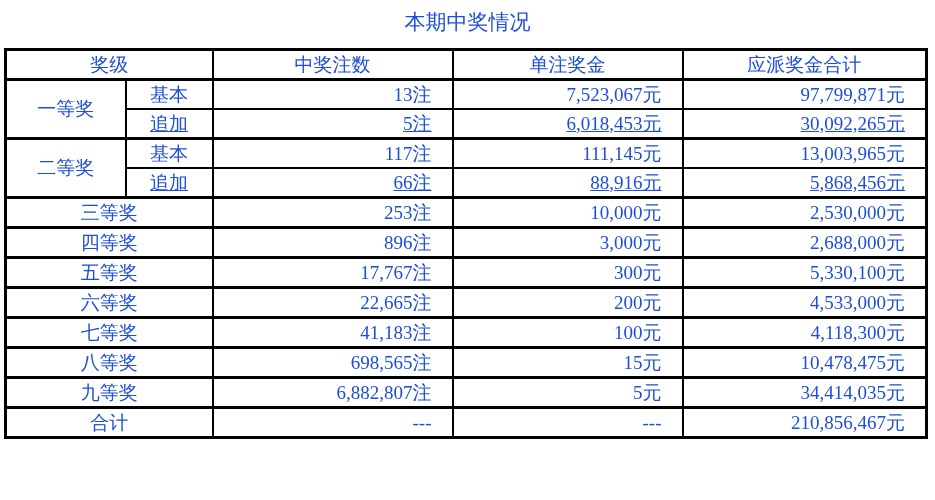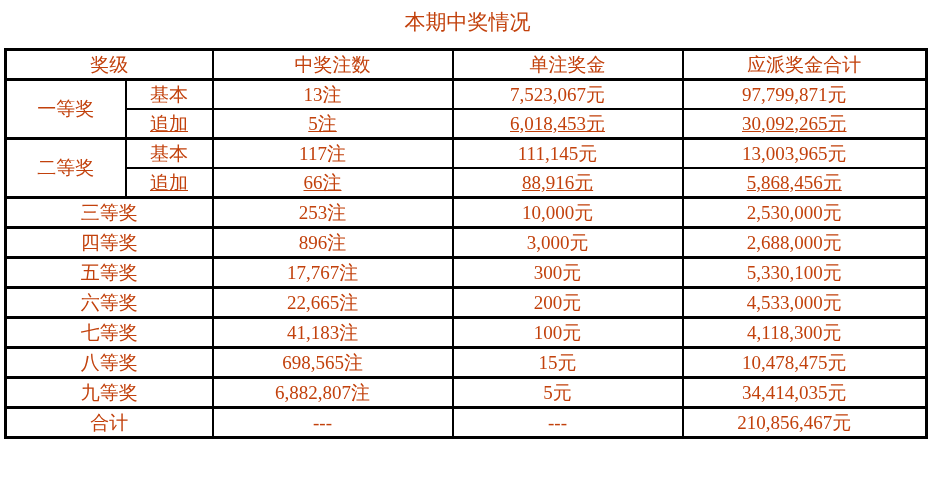--- a/index.html
+++ b/index.html
@@ -1,20 +1,20 @@
 <!DOCTYPE html>
 <html><head>
 <meta charset="utf-8">
 <style>
   html, body { margin: 0; padding: 0; }
   .page {
     width: 935px;
     height: 500px;
     background: #ffffff;
-    color: #c2410c;
+    color: #1d4ed8;
     font-family: "Liberation Serif", "DejaVu Serif", serif;
     overflow: hidden;
     position: relative;
   }
   .title {
     padding-top: 10px;
     text-align: center;
     font-size: 21px;
     line-height: 25px;
   }
@@ -33,20 +33,21 @@
     height: 27px;
     text-align: center;
     vertical-align: middle;
     overflow: hidden;
     white-space: nowrap;
   }
   .prize-table th { border-bottom-width: 3px; }
   .prize-table tr.thick td { border-top-width: 3px; }
   .prize-table tr.thin td { border-top-width: 1px; text-decoration: underline; }
   .prize-table td.num {
+    text-align: right;
     padding-right: 20px;
   }
   .footer {
     margin: 9px 0 0 8px;
     width: 920px;
     font-size: 20px;
     line-height: 29px;
     white-space: pre-wrap;
   }
 </style>

